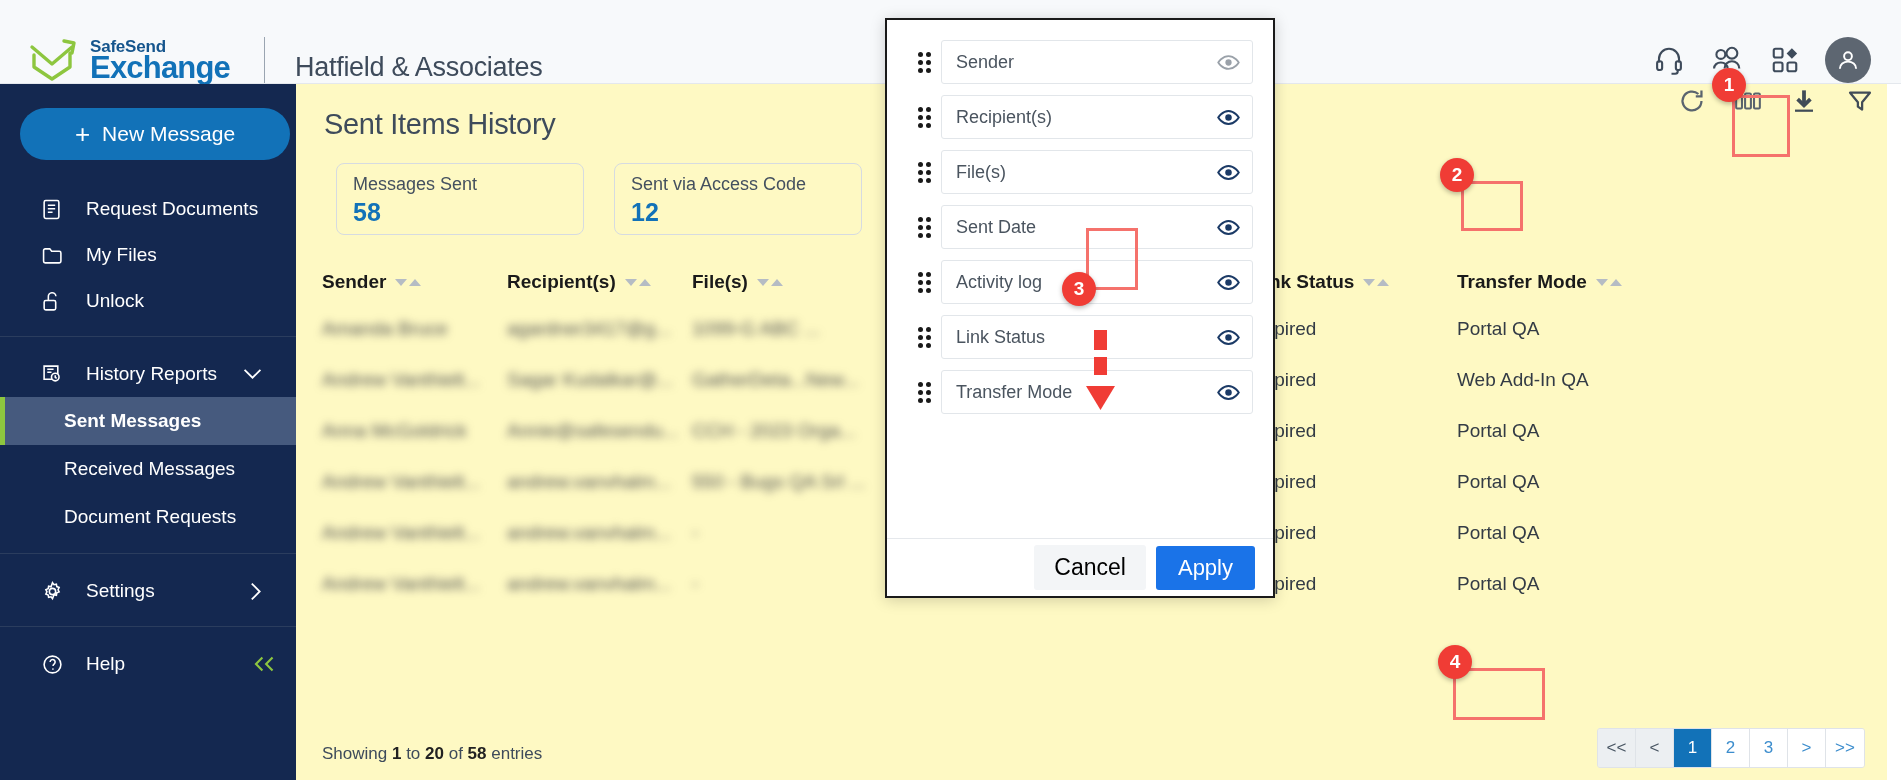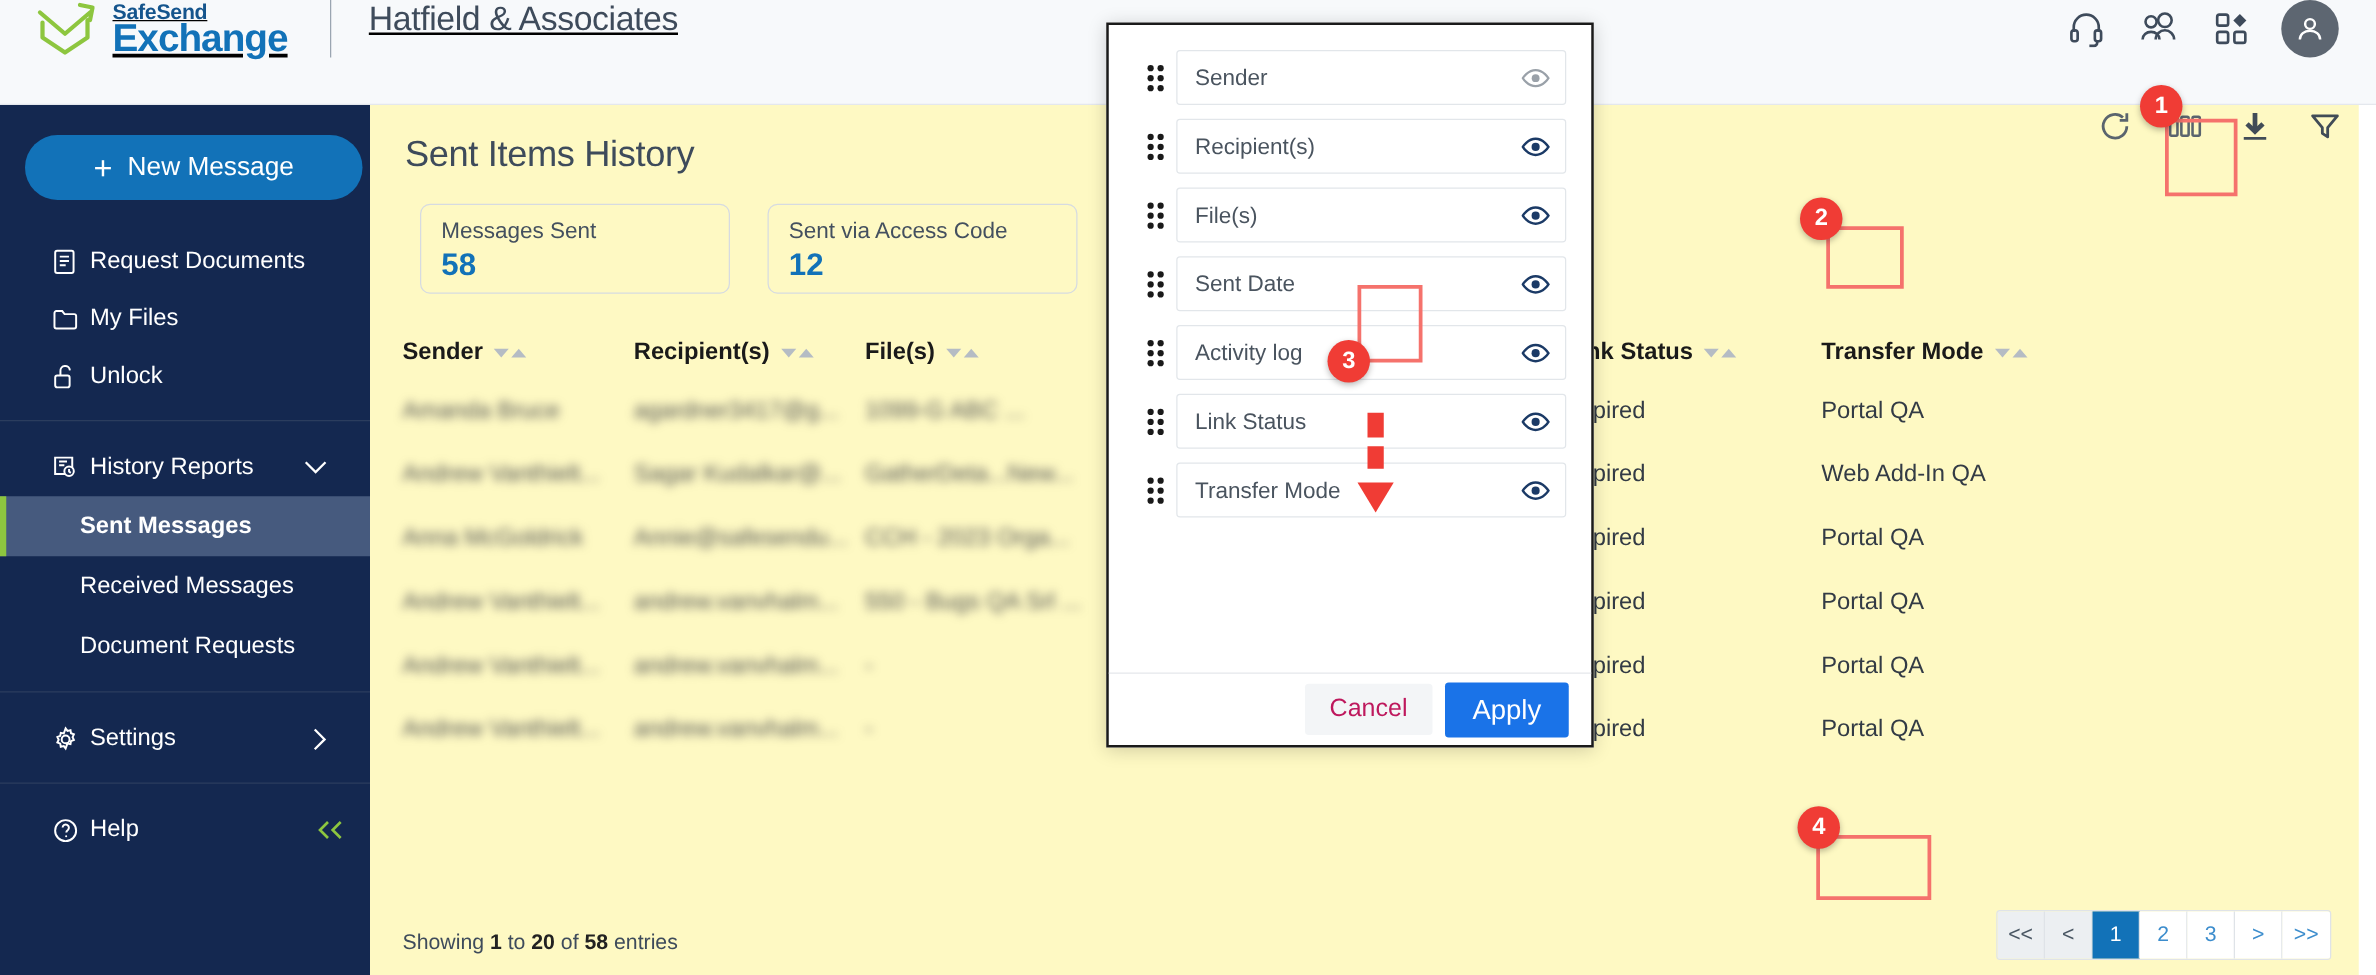--- a/index.html
+++ b/index.html
@@ -8,21 +8,21 @@
     font-family: "Liberation Sans", sans-serif;
     background: #ffffff;
     overflow: hidden;
   }
   .app { position: relative; width: 1901px; height: 780px; }
 
   
   .topbar {
     position: absolute; top: 0; left: 0; width: 1901px; height: 84px;
     background: #f7f9fb; border-bottom: 1px solid #e4e8ed;
-    display: flex; align-items: flex-start; text-decoration: underline;
+    display: flex; align-items: flex-end;
   }
   .brand { display: flex; align-items: center; padding-left: 28px; }
   .brand-logo { width: 52px; height: 46px; margin-right: 10px; }
   .brand-text { line-height: 1; }
   .brand-text .l1 { font-size: 17px; font-weight: bold; color: #15558d; letter-spacing: -0.2px; }
   .brand-text .l2 { font-size: 31px; font-weight: bold; color: #1272b8; letter-spacing: -0.8px; margin-top: -3px; }
   .brand-div { width: 1px; height: 46px; background: #9aa5b1; margin: 0 30px 0 34px; }
   .org-name { font-size: 27px; color: #3e4b5b; letter-spacing: -0.3px; }
 
   .topbar-right {
@@ -46,21 +46,21 @@
     display: flex; align-items: center; justify-content: center; gap: 12px;
     cursor: pointer; border: none; width: 270px;
     font-family: "Liberation Sans", sans-serif;
   }
   .new-msg-btn .plus { font-size: 26px; font-weight: 300; line-height: 1; }
 
   .nav-group { padding: 14px 0 12px 0; }
   .nav-sep { height: 1px; background: #2b3d5e; margin: 0; }
   .nav-item {
     display: flex; align-items: center; height: 46px; padding-left: 42px;
-    color: #ffffff; font-size: 19px; cursor: pointer; position: relative;
+    color: #ffffff; font-size: 19px; cursor: pointer; position: relative; gap: 14px;
   }
   .nav-item .nic { width: 30px; display: flex; align-items: center; }
   .nav-item .chev { margin-left: auto; margin-right: 48px; display: flex; }
   .sub-item {
     display: flex; align-items: center; height: 48px; padding-left: 64px;
     color: #ffffff; font-size: 19px; cursor: pointer; position: relative;
   }
   .sub-item.active { background: #465a7e; font-weight: bold; }
   .sub-item.active::before {
     content: ""; position: absolute; left: 0; top: 0; bottom: 0; width: 5px; background: #8dc63f;
@@ -146,21 +146,21 @@
   }
   .col-name { font-size: 18px; color: #4a545f; }
   .eye-btn { margin-left: auto; cursor: pointer; display: flex; }
   .modal-foot {
     position: absolute; bottom: 0; left: 0; right: 0; height: 58px;
     border-top: 1px solid #e5e8ec; display: flex; align-items: center;
     justify-content: flex-end; gap: 10px; padding-right: 18px;
   }
   .btn-cancel {
     background: #f3f5f7; border: none; border-radius: 3px; padding: 9px 20px;
-    font-size: 20px; color: #be185d; cursor: pointer; font-family: "Liberation Sans", sans-serif;
+    font-size: 23px; color: #000000; cursor: pointer; font-family: "Liberation Sans", sans-serif;
   }
   .btn-apply {
     background: #1a73e8; border: none; border-radius: 3px; padding: 9px 22px;
     font-size: 22px; color: #fff; cursor: pointer; font-family: "Liberation Sans", sans-serif;
   }
 
   
   .ann-badge {
     position: absolute; width: 34px; height: 34px; border-radius: 50%;
     background: #f03c35; color: #fff; font-size: 19px; font-weight: bold;

